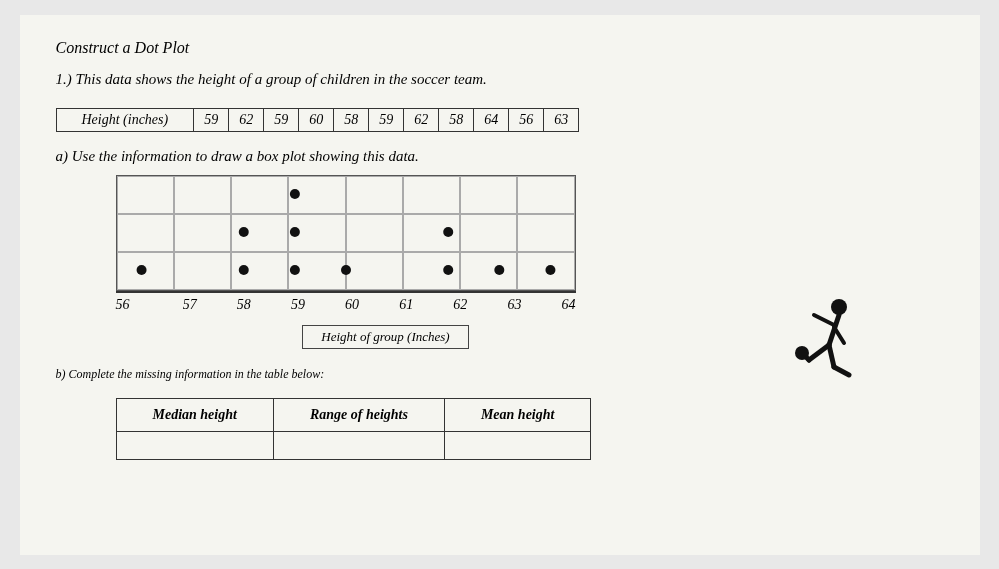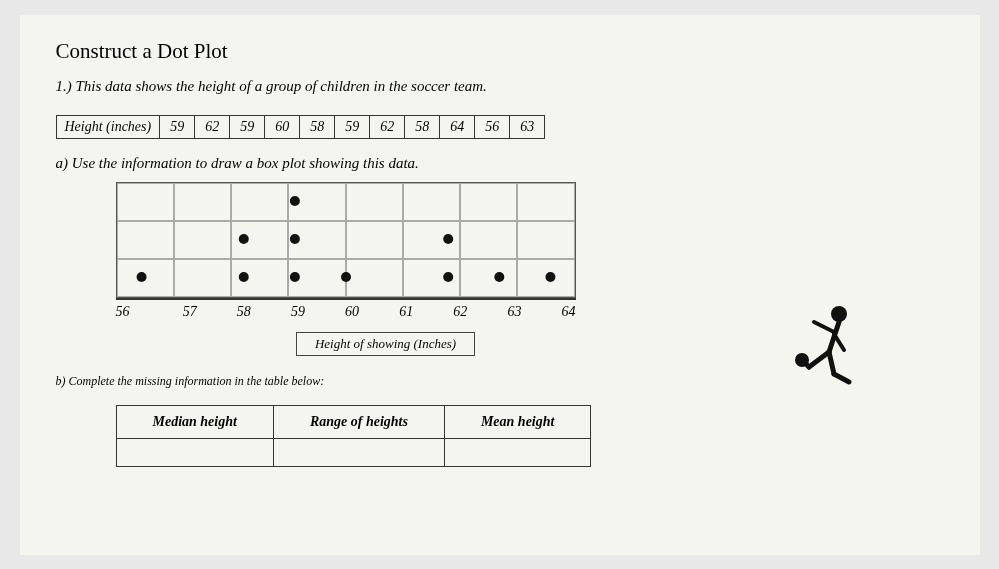--- a/index.html
+++ b/index.html
@@ -13,21 +13,22 @@
       justify-content: center;
     }
     .page {
       background: #f5f5f0;
       width: 960px;
       min-height: 540px;
       padding: 24px 36px 30px 36px;
       position: relative;
     }
     .title {
-      font-size: 21px;
+      font-size: 16px;
+      font-style: italic;
       margin-bottom: 14px;
       font-weight: normal;
     }
     .question-text {
       font-size: 15px;
       font-style: italic;
       margin-bottom: 20px;
       font-weight: normal;
     }
     
@@ -37,21 +38,21 @@
     }
     .data-table td {
       border: 1.5px solid #333;
       padding: 3px 10px;
       font-size: 14px;
       font-style: italic;
       text-align: center;
     }
     .data-table td.label {
       font-style: italic;
-      padding: 3px 8px;
+      padding: 3px 25px;
       text-align: center;
     }
     .instruction-a {
       font-size: 15px;
       font-style: italic;
       margin-bottom: 10px;
     }
     
     .dotplot-section {
       display: flex;
@@ -187,21 +188,21 @@
           <span style="font-size:14px;font-style:italic;">58</span>
           <span style="font-size:14px;font-style:italic;">59</span>
           <span style="font-size:14px;font-style:italic;">60</span>
           <span style="font-size:14px;font-style:italic;">61</span>
           <span style="font-size:14px;font-style:italic;">62</span>
           <span style="font-size:14px;font-style:italic;">63</span>
           <span style="font-size:14px;font-style:italic;">64</span>
         </div>
 
         <div style="text-align:center; margin-top:6px;">
-          <span class="x-axis-title">Height of showing (Inches)</span>
+          <span class="x-axis-title">Height of group (Inches)</span>
         </div>
       </div>
     </div>
 
     <div style="position:absolute; right:80px; top:120px;">
       <svg width="80" height="90" viewBox="0 0 80 90">
 
         <ellipse cx="55" cy="12" rx="8" ry="8" fill="#111"></ellipse>
 
         <line x1="55" y1="20" x2="45" y2="50" stroke="#111" stroke-width="5" stroke-linecap="round"></line>

